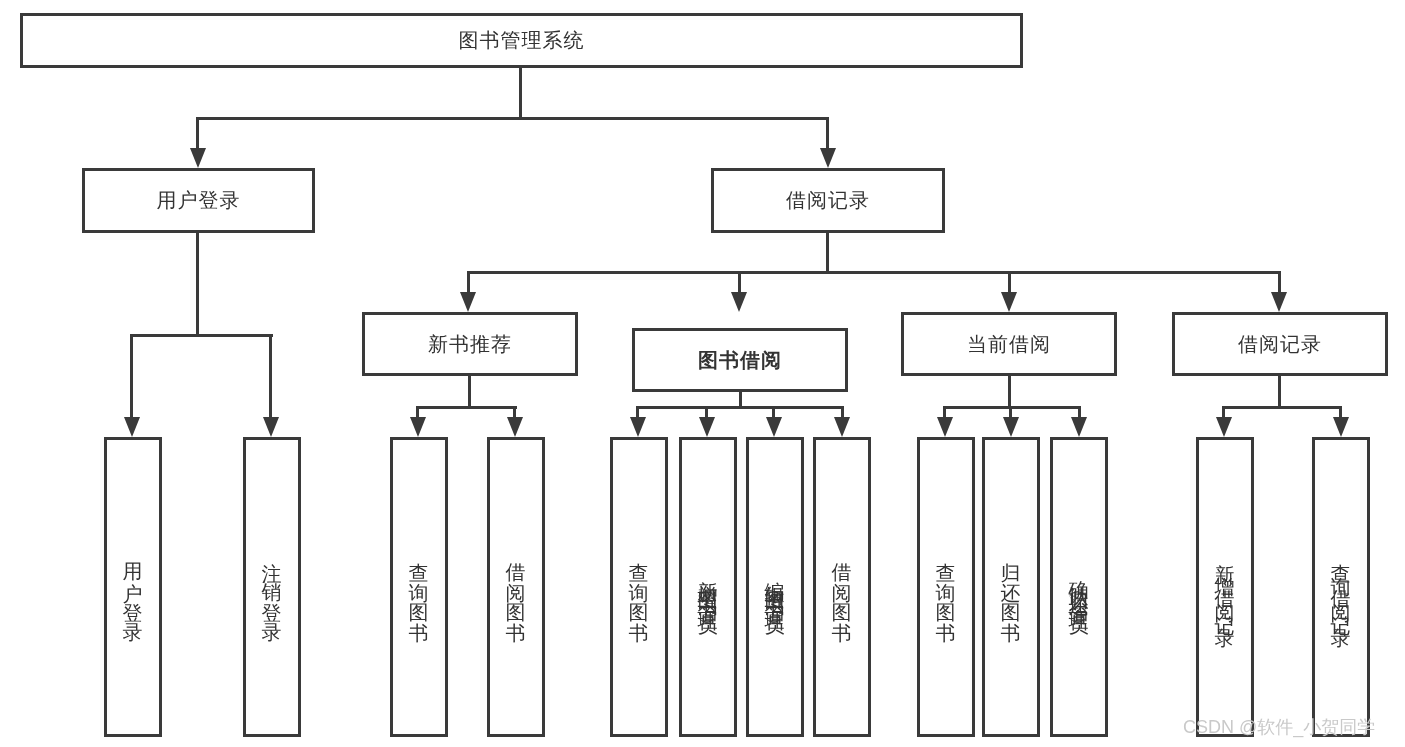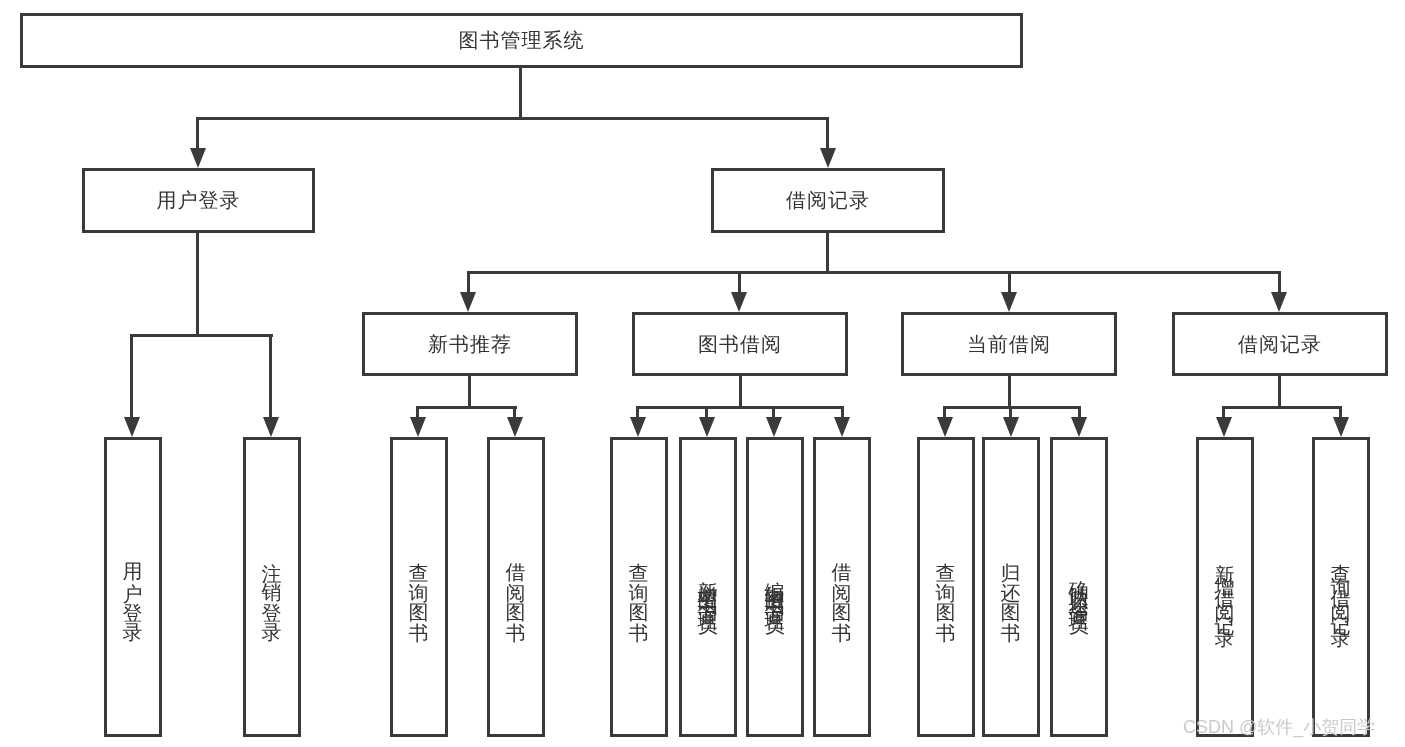--- a/index.html
+++ b/index.html
@@ -99,21 +99,21 @@
   <div class="node hbox" style="left:82px;top:168px;width:233px;height:65px;">
     <span>用户登录</span>
   </div>
   <div class="node hbox" style="left:711px;top:168px;width:234px;height:65px;">
     <span>借阅记录</span>
   </div>
 
   <div class="node hbox" style="left:362px;top:312px;width:216px;height:64px;">
     <span>新书推荐</span>
   </div>
-  <div class="node hbox" style="left:632px;top:312px;width:216px;height:64px;">
+  <div class="node hbox" style="left:632px;top:328px;width:216px;height:64px;font-weight:bold;">
     <span>图书借阅</span>
   </div>
   <div class="node hbox" style="left:1172px;top:312px;width:216px;height:64px;">
     <span>借阅记录</span>
   </div>
   <div class="node hbox" style="left:901px;top:312px;width:216px;height:64px;">
     <span>当前借阅</span>
   </div>
 
   <div class="node vbox sp-short" style="left:104px;">

